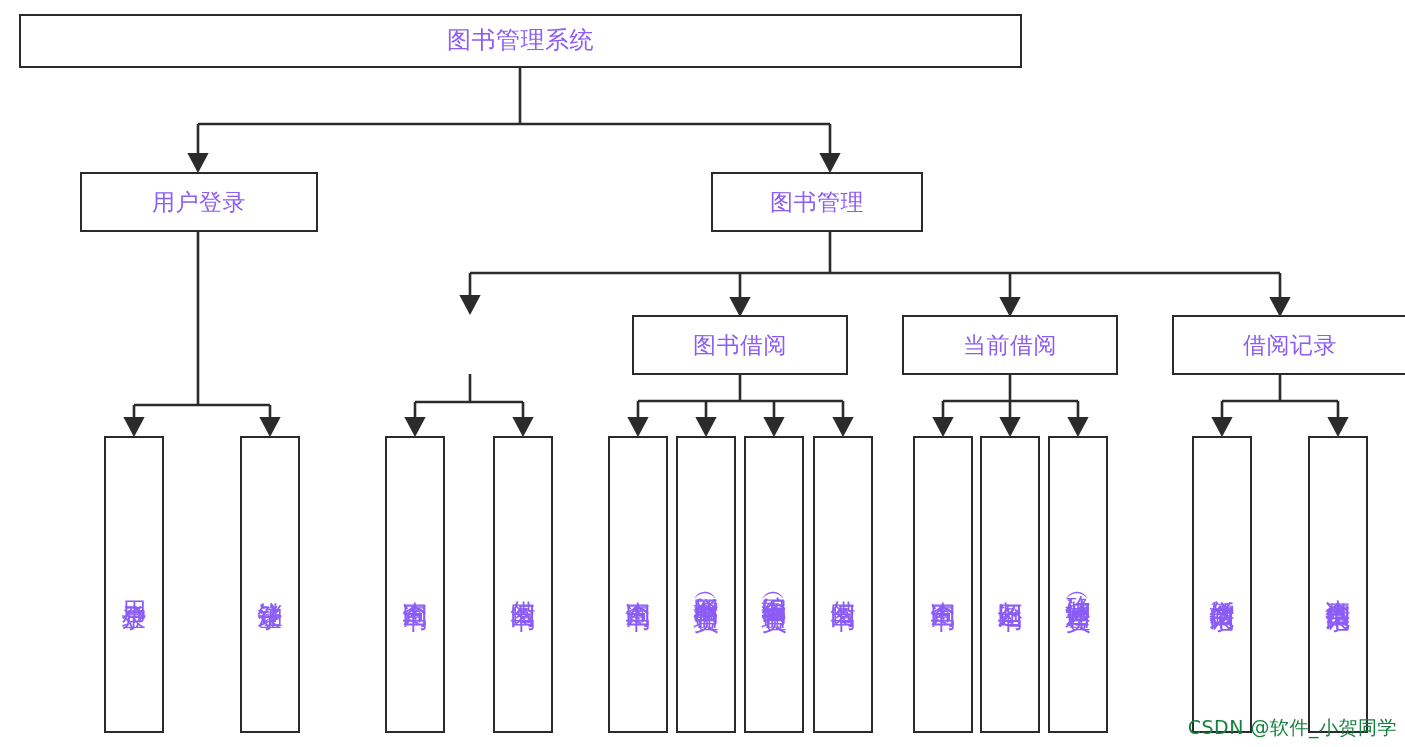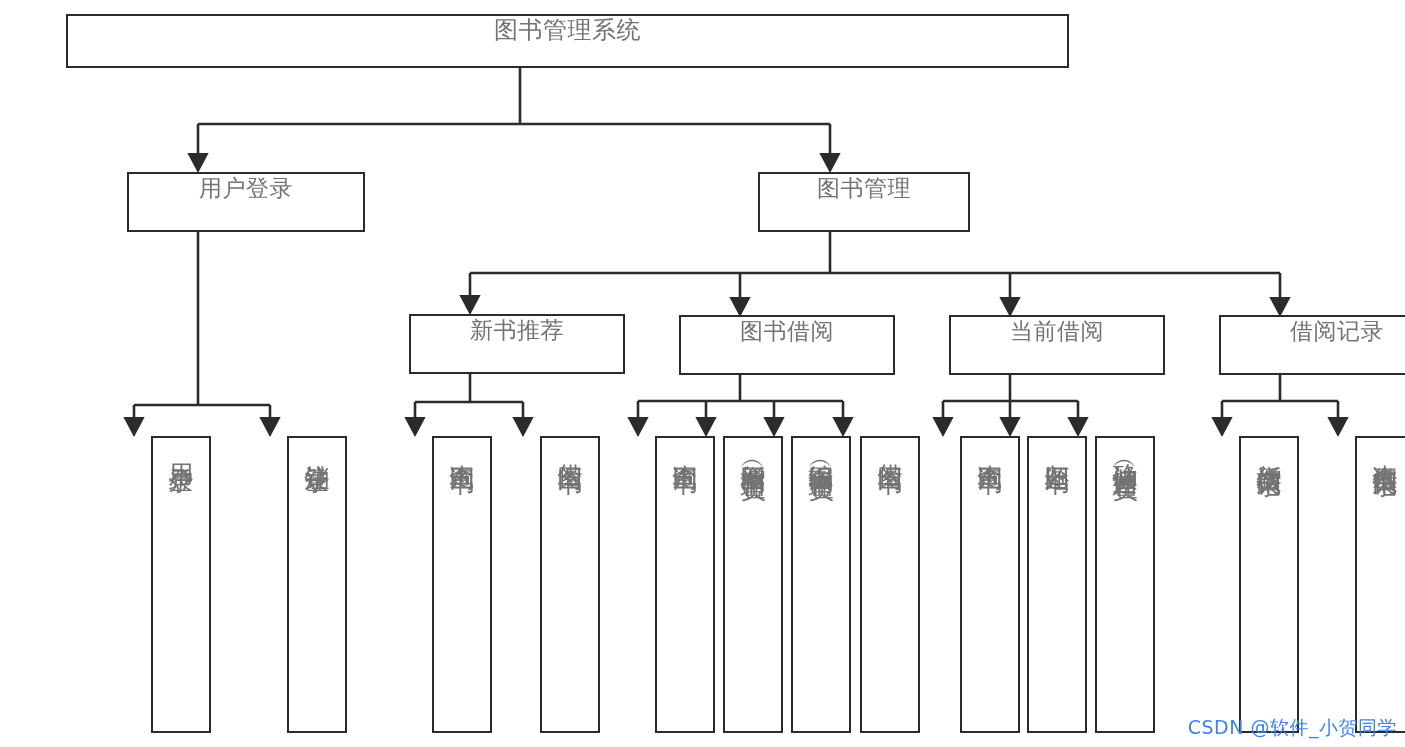--- a/index.html
+++ b/index.html
@@ -26,24 +26,23 @@
     width: 1405px;
     height: 747px;
     pointer-events: none;
   }
   .node {
     position: absolute;
     box-sizing: border-box;
     background: #ffffff;
     border: 2px solid #2b2b2b;
     display: flex;
-    align-items: flex-start;
+    align-items: center;
     justify-content: center;
-    color: #737373;
-    margin-left: 47px;
+    color: #8b5cf6;
   }
   .node-label {
     display: block;
     text-align: center;
     line-height: 1.22;
     white-space: pre;
   }
   
   .node.horiz .node-label {
     font-size: 23px;
@@ -62,21 +61,21 @@
     font-size: 25px;
     line-height: 1.08;
     letter-spacing: 2px;
     max-height: 100%;
   }
   #watermark {
     position: absolute;
     right: 8px;
     bottom: 6px;
     font-size: 19px;
-    color: #3b82f6;
+    color: #15803d;
     letter-spacing: 0.5px;
     white-space: nowrap;
     user-select: none;
   }
 </style>
 </head>
 <body>
 
 <div id="diagram-root">
 
@@ -134,23 +133,20 @@
     <span class="node-label">图书管理系统</span>
   </div>
 
   <div class="node horiz" style="left:80px; top:172px; width:238px; height:60px;">
     <span class="node-label">用户登录</span>
   </div>
   <div class="node horiz" style="left:711px; top:172px; width:212px; height:60px;">
     <span class="node-label">图书管理</span>
   </div>
 
-  <div class="node horiz" style="left:362px; top:314px; width:216px; height:60px;">
-    <span class="node-label">新书推荐</span>
-  </div>
   <div class="node horiz" style="left:632px; top:315px; width:216px; height:60px;">
     <span class="node-label">图书借阅</span>
   </div>
   <div class="node horiz" style="left:902px; top:315px; width:216px; height:60px;">
     <span class="node-label">当前借阅</span>
   </div>
   <div class="node horiz" style="left:1172px; top:315px; width:236px; height:60px;">
     <span class="node-label">借阅记录</span>
   </div>
 

